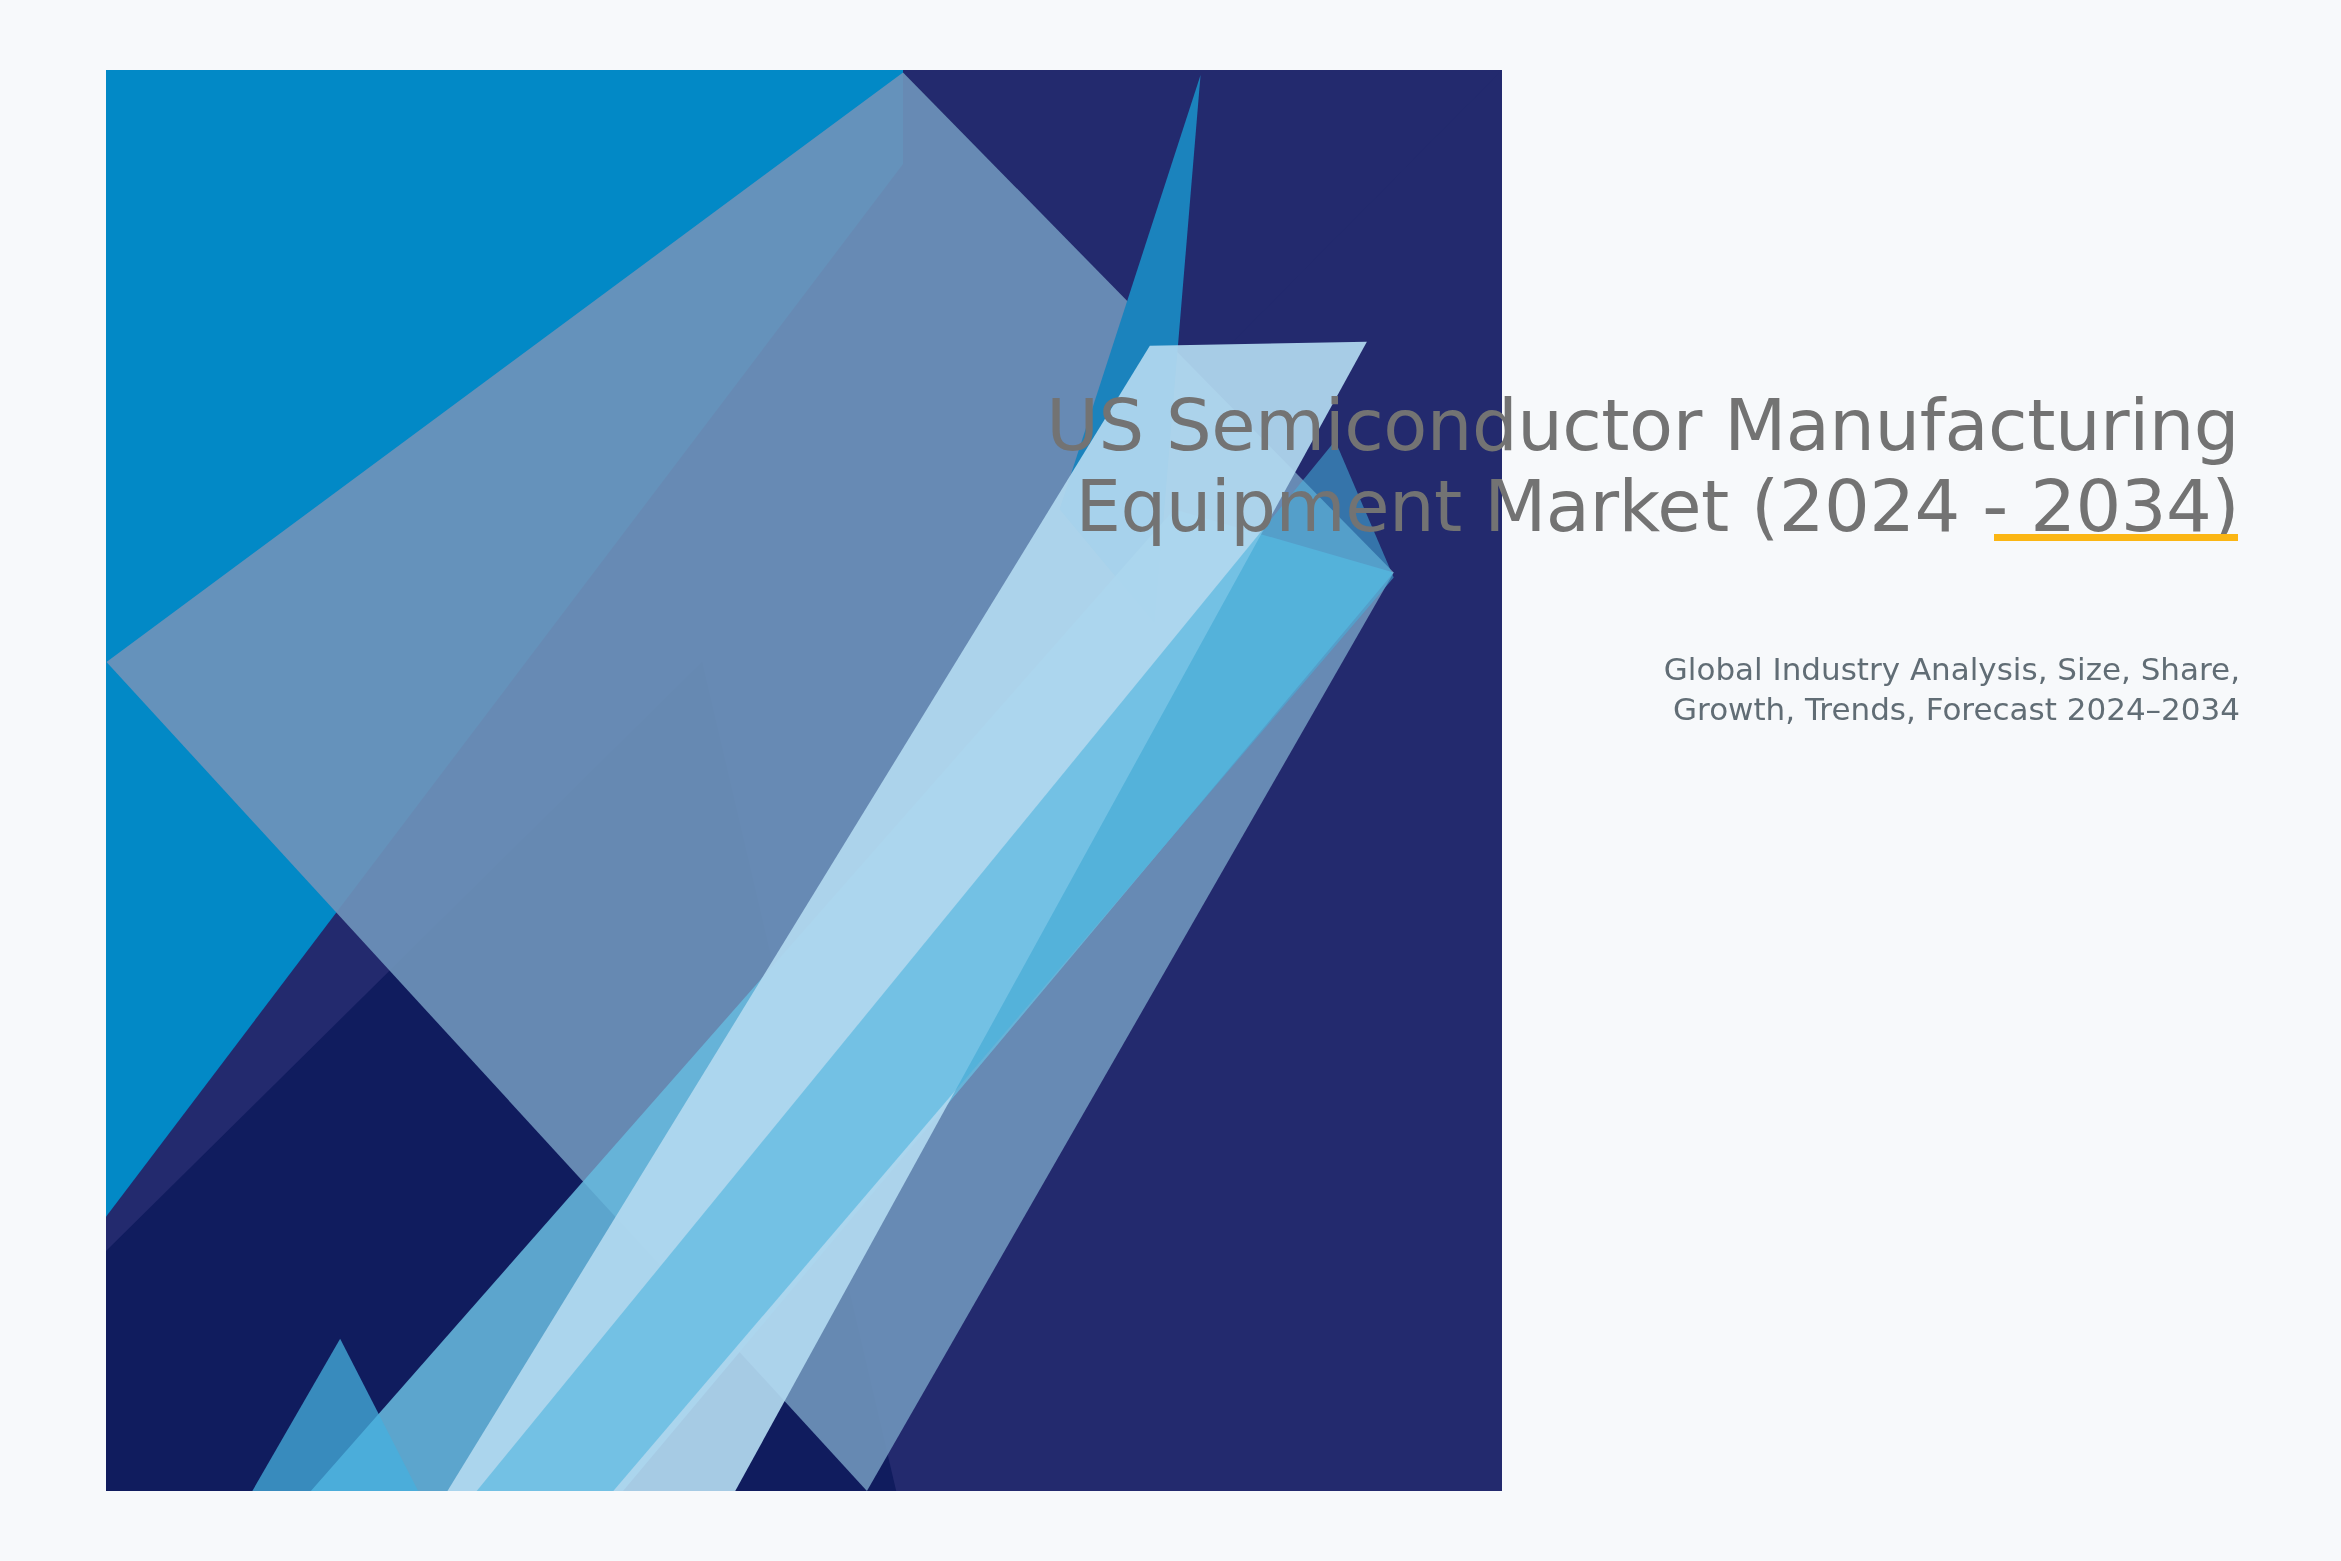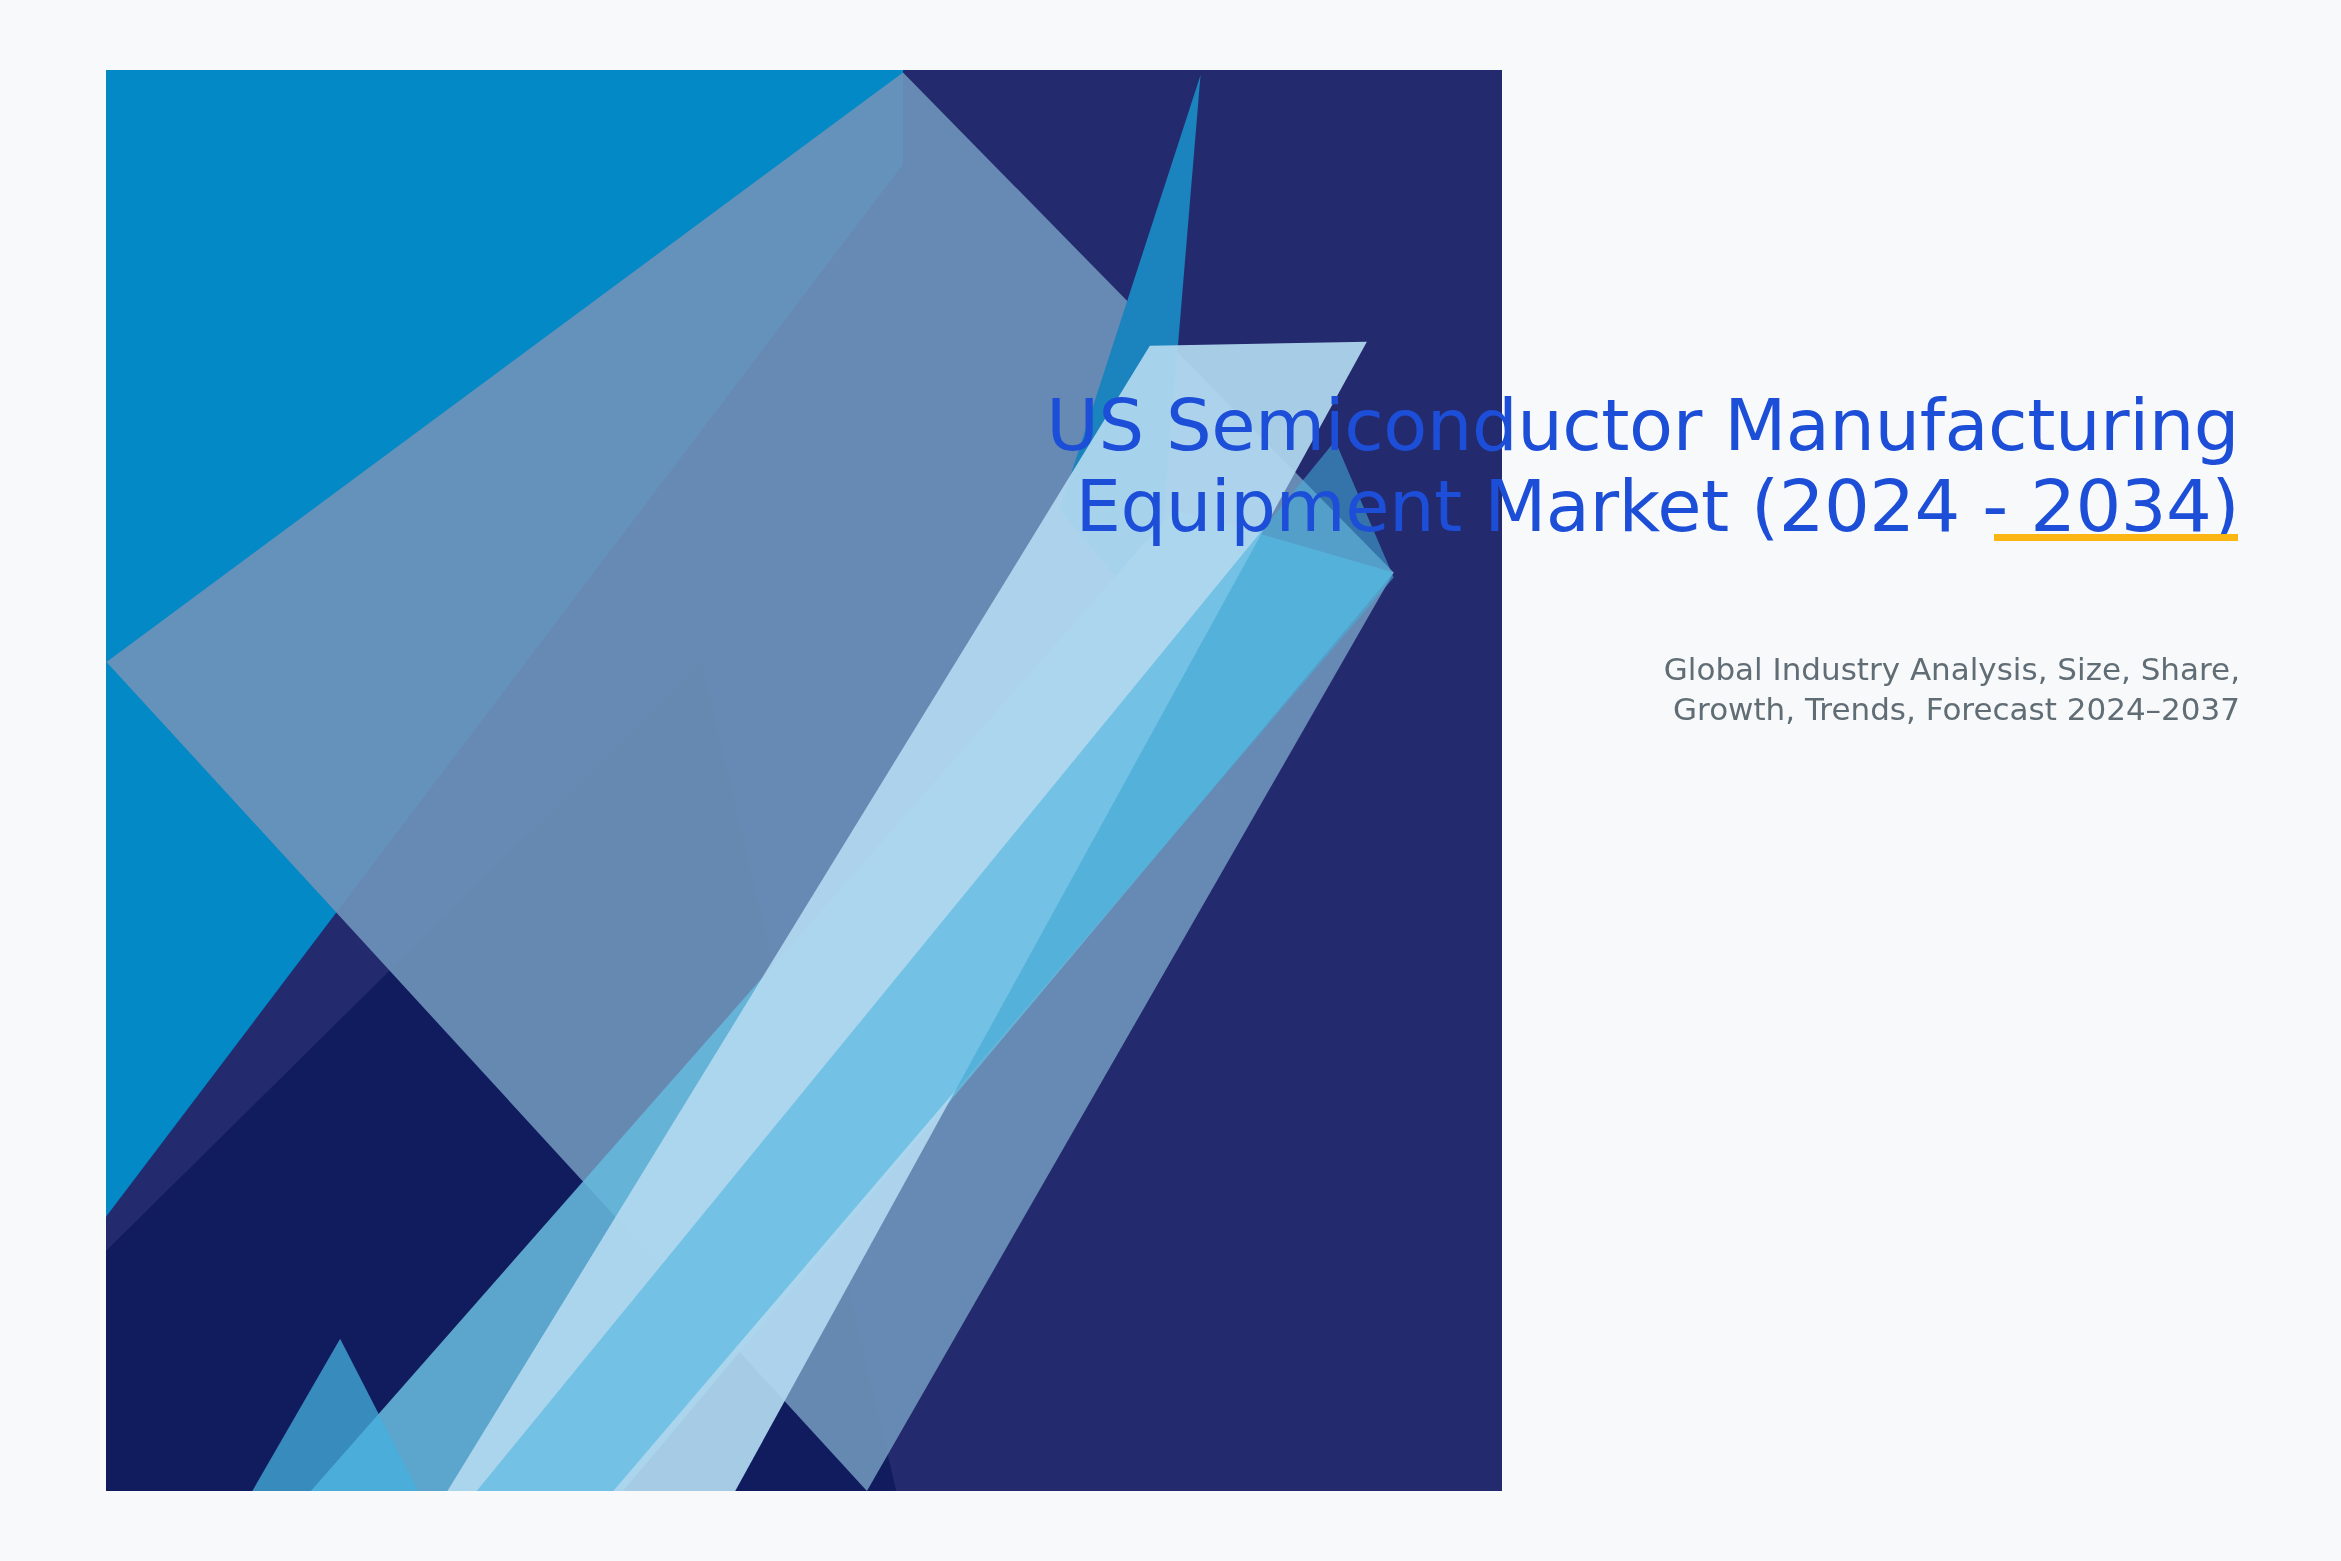--- a/index.html
+++ b/index.html
@@ -97,23 +97,23 @@
       <polygon points="2140,565 2585,557 1290,2912 700,2912" fill="#b2d8ef" fill-opacity="0.93"></polygon>
 
       <polygon points="2520,760 2640,1040 1040,2912 760,2912" fill="#46b0dd" fill-opacity="0.55"></polygon>
 
       <polygon points="300,2912 640,2912 480,2600" fill="#46b0dd" fill-opacity="0.75"></polygon>
 
     </svg>
   </div>
 
   <div id="title-block">
-    <h1 id="report-title" style="color: #1d4ed8;">US Semiconductor Manufacturing
+    <h1 id="report-title" style="color: #737373;">US Semiconductor Manufacturing
 Equipment Market (2024 - 2034)</h1>
   </div>
 
   <div id="title-underline" style="background: rgb(251, 182, 20);"></div>
 
   <p id="report-subtitle" style="color: rgb(97, 109, 117);">Global Industry Analysis, Size, Share,
-Growth, Trends, Forecast 2024–2037</p>
+Growth, Trends, Forecast 2024–2034</p>
 
 </div>
 
 
 </body></html>

